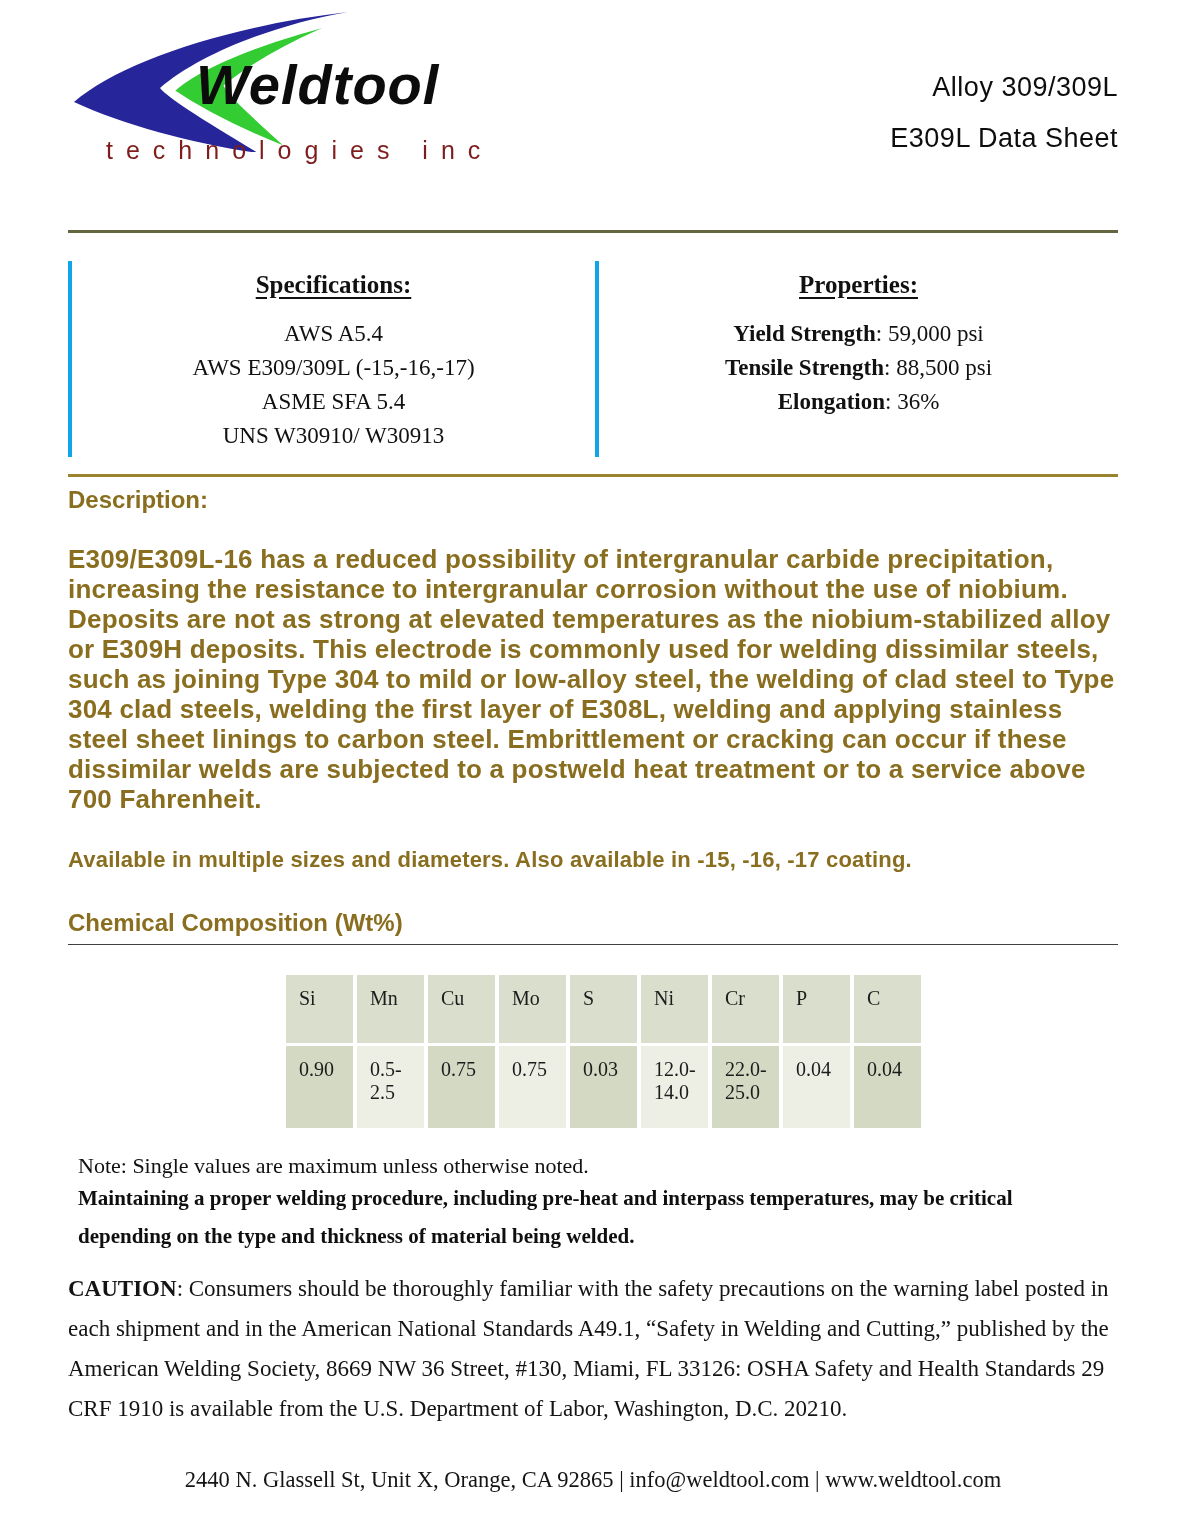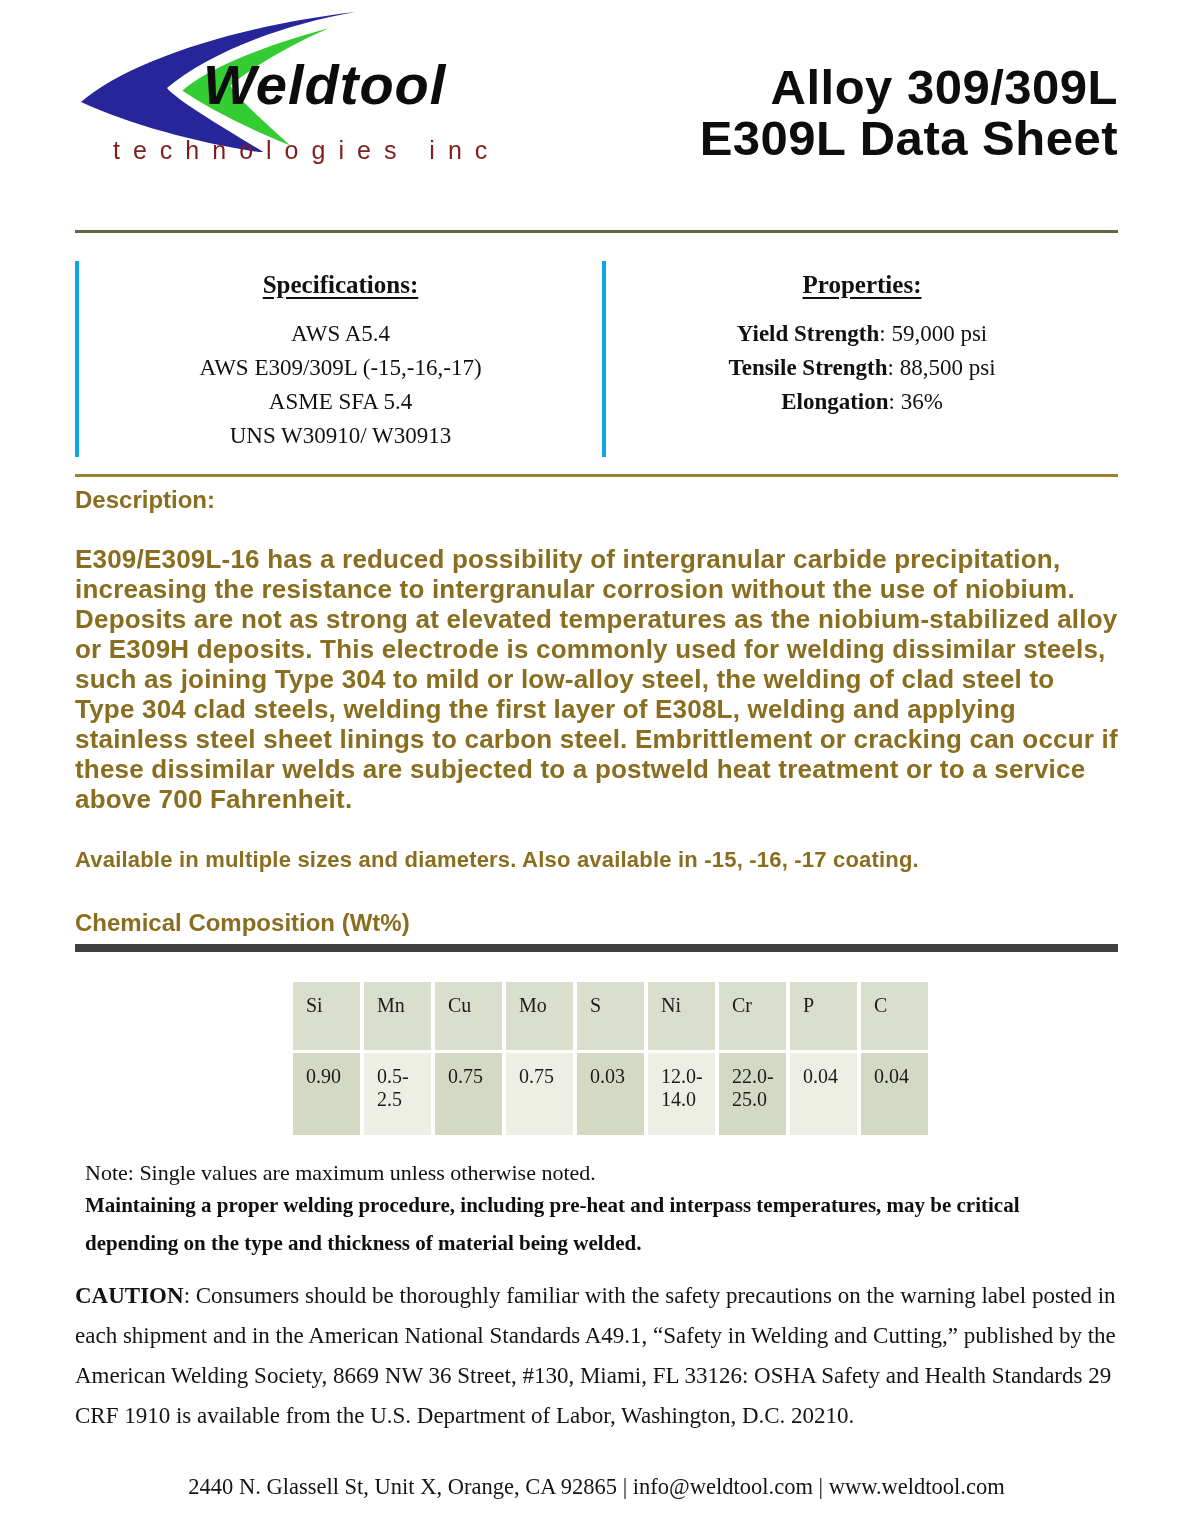--- a/index.html
+++ b/index.html
@@ -6,21 +6,20 @@
   html, body { background: #ffffff; }
   .page {
     position: relative;
     width: 1187px;
     height: 1536px;
     margin: 0 auto;
     background: #ffffff;
     font-family: "Liberation Serif", serif;
     color: #1a1a1a;
     overflow: hidden;
-    padding-left: 7px;
   }
   .content { padding: 10px 69px 0 68px; }
 
   
   .header-row { display: flex; justify-content: space-between; align-items: flex-start; height: 172px; }
   .logo { position: relative; width: 460px; height: 166px; }
   .logo-swoosh { position: absolute; left: 0; top: 2px; }
   .brand-text {
     position: absolute; left: 128px; top: 42px;
     font-family: "Liberation Sans", sans-serif;
@@ -29,21 +28,21 @@
   }
   .brand-sub {
     position: absolute; left: 38px; top: 126px; width: 420px;
     font-family: "Liberation Sans", sans-serif;
     font-size: 25px; font-weight: 400; color: #7f1d1d;
     letter-spacing: 13px; white-space: nowrap;
   }
   .doc-title {
     text-align: right;
     font-family: "Liberation Sans", sans-serif;
-    font-weight: 700; font-size: 49px; line-height: 51px;
+    font-weight: 400; font-size: 27px; line-height: 51px;
     color: #0d0d0d; padding-top: 52px; letter-spacing: 0.5px;
   }
 
   .rule-olive { height: 3px; background: #63663e; margin-top: 48px; }
 
   
   .two-col { display: flex; margin-top: 28px; height: 196px; }
   .col { border-left: 4px solid #0ea5e9; text-align: center; padding-top: 10px; }
   .col-left { width: 527px; }
   .col-right { flex: 1; }
@@ -55,21 +54,21 @@
   .prop-line b { font-weight: 700; }
 
   
   .rule-gold { height: 3px; background: #9a822e; margin-top: 17px; }
   .gold { color: #8a6e1f; font-family: "Liberation Sans", sans-serif; font-weight: 700; }
   .desc-heading { font-size: 24px; margin-top: 9px; }
   .desc-para { font-size: 26px; line-height: 30px; margin-top: 30px; letter-spacing: 0.2px; }
   .desc-avail { font-size: 22px; margin-top: 33px; letter-spacing: 0.2px; }
 
   
-  .chem-heading-wrap { margin-top: 36px; border-bottom: 8px solid #404040; padding-bottom: 7px; }
+  .chem-heading-wrap { margin-top: 36px; border-bottom: 1px solid #404040; padding-bottom: 7px; }
   .chem-heading { font-size: 24px; }
   table.chem {
     margin: 27px 0 0 214px;
     border-collapse: separate; border-spacing: 4px 3px;
     font-family: "Liberation Serif", serif;
     table-layout: fixed;
   }
   table.chem td {
     vertical-align: top;
     font-size: 20px; color: #1c1c1c;

